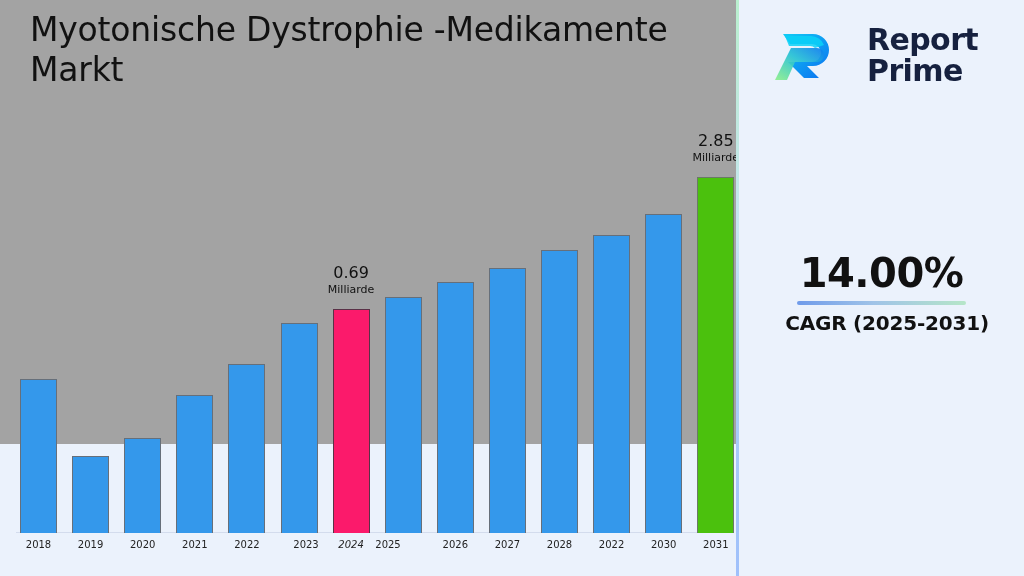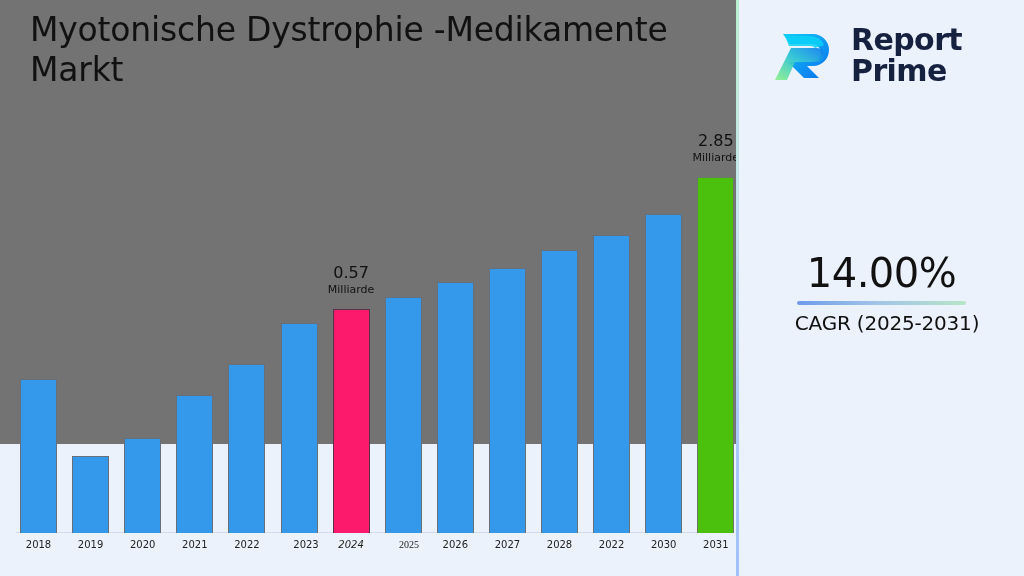--- a/index.html
+++ b/index.html
@@ -9,21 +9,21 @@
     background:#ebf2fc;
     font-family:"DejaVu Sans","Liberation Sans",sans-serif;
     overflow:hidden;
     position:relative;
   }
   #root{position:relative;width:1024px;height:576px;}
 
   
   #left-panel{
     position:absolute;left:0;top:0;width:737px;height:444px;
-    background:#737373;
+    background:#a3a3a3;
   }
   #chart-title{
     position:absolute;left:30px;top:10px;width:690px;
     font-size:33px;line-height:1.22;color:#111111;
     font-weight:400;letter-spacing:-0.2px;
     white-space:pre-line;
   }
 
   
   #plot{
@@ -66,30 +66,30 @@
     background:linear-gradient(to bottom,#b9f0cf 0%,#bfe9dd 18%,#c6e6f2 40%,#aacdf7 70%,#9fc0fb 100%);
   }
 
   
   #right-panel{
     position:absolute;left:739px;top:0;width:285px;height:576px;
     background:#ebf2fc;
   }
   #logo-block{
     position:absolute;left:28px;top:12px;width:240px;height:86px;
-    display:flex;align-items:center;gap:10px;
+    display:flex;align-items:center;gap:26px;
   }
   #logo-mark{width:74px;height:74px;flex:0 0 74px;}
   #logo-text{
     font-size:30px;font-weight:bold;line-height:1.04;
     color:#16213f;letter-spacing:-0.6px;white-space:pre-line;
   }
 
   #cagr-block{
-    position:absolute;left:0;top:252px;width:285px;text-align:center;
+    position:absolute;left:0;top:252px;width:285px;text-align:center;font-weight:bold;
   }
   #cagr-value{
     font-size:40px;color:#111111;line-height:1.05;letter-spacing:-0.5px;
   }
   #cagr-rule{
     width:169px;height:4px;margin:7px auto 6px auto;
     background:linear-gradient(to right,#6f9bea 0%,#9fc3e8 45%,#b6e6c8 100%);
     border-radius:2px;
   }
   #cagr-caption{
@@ -116,26 +116,26 @@
         <div class="bar blue" style="left: 124.2px; top: 438px; width: 37px; height: 95px;"></div>
         <div class="tick" style="left: 112.7px; width: 60px;">2020</div>
         <div class="bar blue" style="left: 176.3px; top: 395px; width: 37px; height: 138px;"></div>
         <div class="tick" style="left: 164.8px; width: 60px;">2021</div>
         <div class="bar blue" style="left: 228.4px; top: 364px; width: 37px; height: 169px;"></div>
         <div class="tick" style="left: 216.9px; width: 60px;">2022</div>
         <div class="bar blue" style="left: 280.5px; top: 323px; width: 37px; height: 210px;"></div>
         <div class="tick" style="left: 276px; width: 60px;">2023</div>
         <div class="bar pink" style="left: 332.6px; top: 309px; width: 37px; height: 224px;"></div>
         <div class="bar-label" style="left: 306.1px; width: 90px; top: 265px;">
-          <span class="val">0.57</span>
+          <span class="val">0.69</span>
           <span class="unit">Milliarde</span>
         </div>
         <div class="tick" style="left: 321.1px; width: 60px; font-style: italic;">2024</div>
         <div class="bar blue" style="left: 384.7px; top: 297px; width: 37px; height: 236px;"></div>
-        <div class="tick" style="left: 379px; width: 60px; font-family: Liberation Serif, serif;">2025</div>
+        <div class="tick" style="left: 358px; width: 60px;">2025</div>
         <div class="bar blue" style="left: 436.8px; top: 282px; width: 37px; height: 251px;"></div>
         <div class="tick" style="left: 425.3px; width: 60px;">2026</div>
         <div class="bar blue" style="left: 488.9px; top: 268px; width: 37px; height: 265px;"></div>
         <div class="tick" style="left: 477.4px; width: 60px;">2027</div>
         <div class="bar blue" style="left: 541px; top: 250px; width: 37px; height: 283px;"></div>
         <div class="tick" style="left: 529.5px; width: 60px;">2028</div>
         <div class="bar blue" style="left: 593.1px; top: 235px; width: 37px; height: 298px;"></div>
         <div class="tick" style="left: 581.6px; width: 60px;">2022</div>
         <div class="bar blue" style="left: 645.2px; top: 214px; width: 37px; height: 319px;"></div>
         <div class="tick" style="left: 633.7px; width: 60px;">2030</div>

